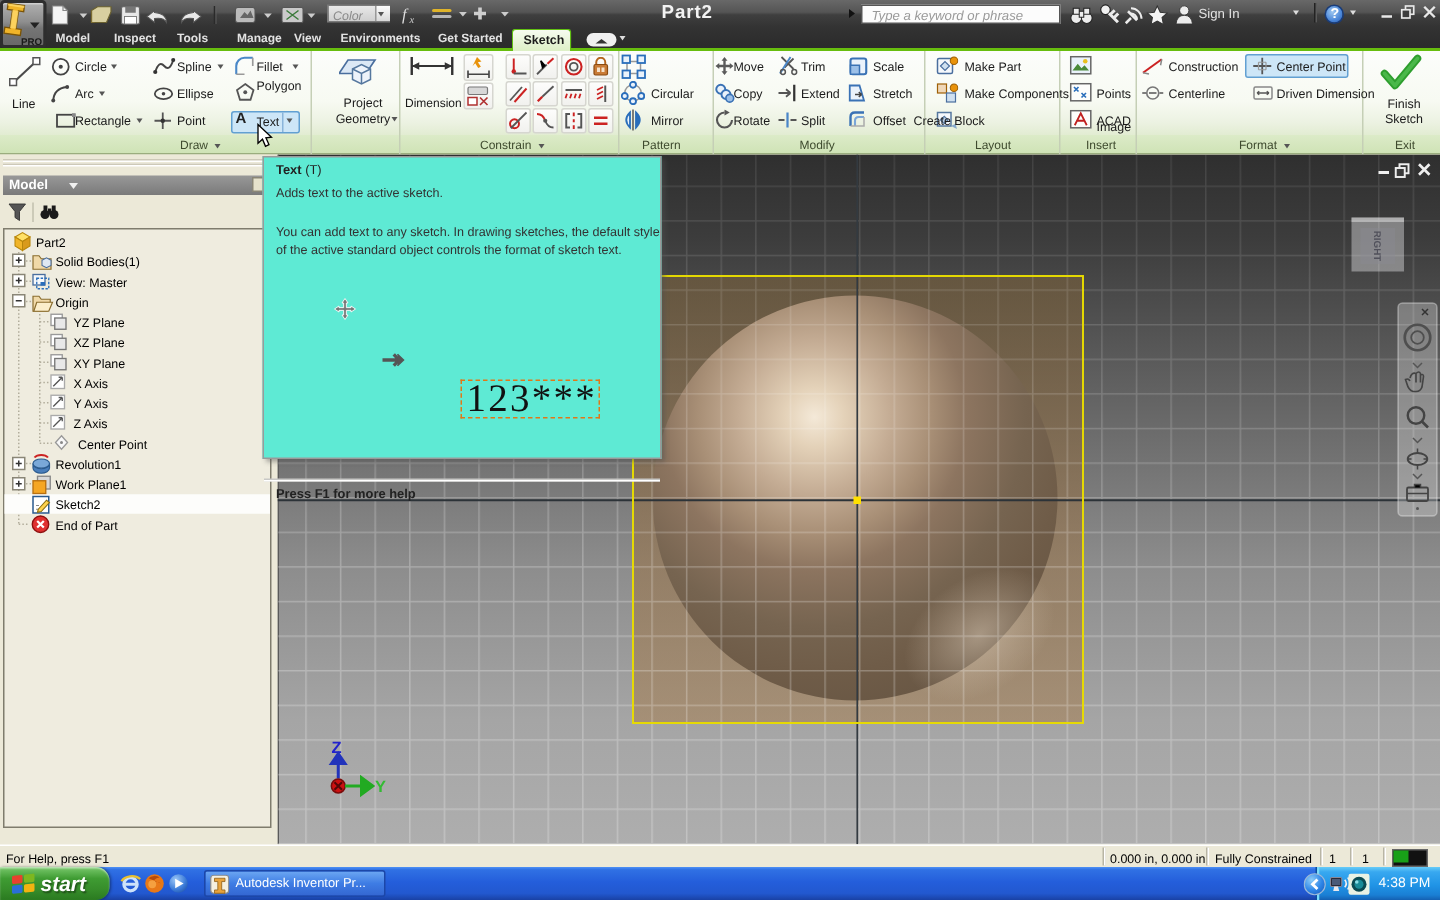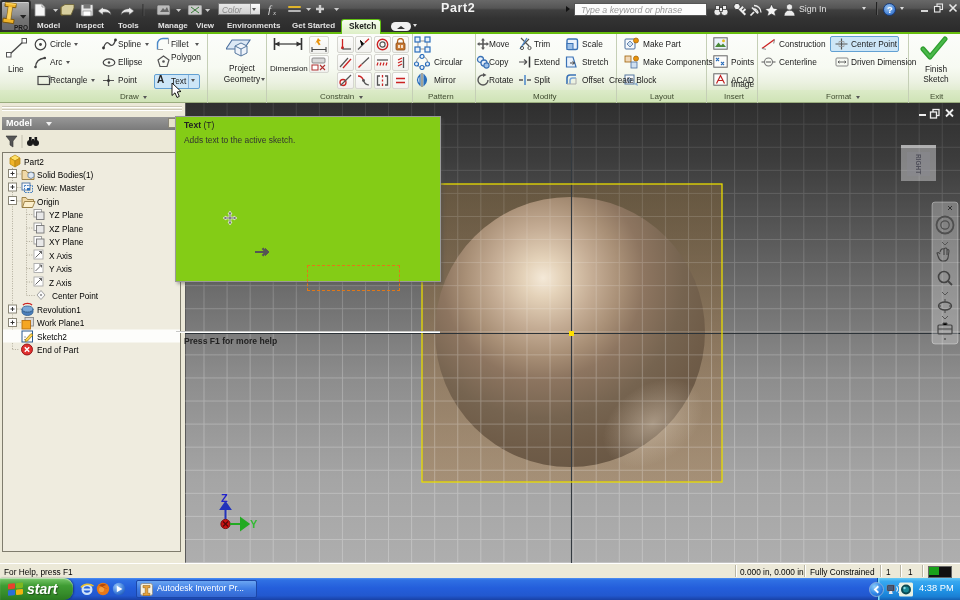--- a/index.html
+++ b/index.html
@@ -16,21 +16,21 @@
 
 #ribbon{left:0;top:34px;width:960px;height:56px;background:linear-gradient(180deg,#fcfdfb 0%,#f7faf2 60%,#ecf2e2 85%,#e2ecd2 100%);}
 #glabels{left:0;top:90px;width:960px;height:13px;background:linear-gradient(180deg,#dcebc8,#cfe3b6);border-bottom:1px solid #9aad7e;box-sizing:border-box;}
 .glabel{position:absolute;top:2px;font-size:8px;color:#3e4a2e;white-space:nowrap;}
 .gsep{position:absolute;top:0px;width:1px;height:69px;background:#c5cfb6;}
 
 #lpanel{left:0;top:103px;width:185px;height:460px;background:#ece9d8;}
 #mheader{left:2px;top:14px;width:181px;height:13px;background:linear-gradient(180deg,#989898,#7a7a7a);}
 #tree{left:2px;top:49px;width:179px;height:400px;background:#efecdf;border:1px solid #7f7c6d;box-sizing:border-box;}
 
-#tooltip{left:175px;top:116px;width:266px;height:166px;background:#84cc16;border:1px solid #9a9a9a;box-sizing:border-box;box-shadow:2px 2px 3px rgba(80,80,80,0.45);z-index:30;}
+#tooltip{left:175px;top:104px;width:266px;height:202px;background:#5eead4;border:1px solid #9a9a9a;box-sizing:border-box;box-shadow:2px 2px 3px rgba(80,80,80,0.45);z-index:30;}
 
 #statusbar{left:0;top:563px;width:960px;height:15px;background:#ece9d8;border-top:1px solid #fff;box-sizing:border-box;}
 .sbtext{position:absolute;font-size:8.3px;color:#000;white-space:nowrap;top:3px;}
 .ssep{position:absolute;top:1px;width:1px;height:12px;background:#b8b5a4;border-right:1px solid #fff;}
 
 #taskbar{left:0;top:578px;width:960px;height:22px;background:linear-gradient(180deg,#4e91f5 0%,#3071e4 8%,#245edb 45%,#2258cf 80%,#1941a5 100%);}
 #startbtn{left:0;top:578px;width:73px;height:22px;background:linear-gradient(180deg,#79c96c 0%,#3f9c33 35%,#368c2a 70%,#2a7a20 100%);border-radius:0 9px 9px 0;box-shadow:inset 0 1px 1px rgba(255,255,255,.5), 1px 0 2px rgba(0,0,0,.4);z-index:5;}
 #taskbtn{left:136px;top:580px;width:121px;height:18px;background:linear-gradient(180deg,#6ba6f2,#3e7ce4 50%,#3467d2);border:1px solid #1c47a8;border-radius:2px;box-sizing:border-box;z-index:5;}
 #tray{left:877px;top:578px;width:83px;height:22px;background:linear-gradient(180deg,#67ccf8 0%,#38a8f0 15%,#2094e6 55%,#1a7fd4 85%,#1460b2 100%);border-left:1px solid #0d4da0;box-shadow:inset 1.5px 0 0 #7adcf8;z-index:5;}
 </style></head>
@@ -677,28 +677,30 @@
 
     <path d="M734 12 h7" stroke="#eee" stroke-width="2"></path>
     <rect x="748" y="6.5" width="6" height="6" fill="none" stroke="#eee" stroke-width="1.3"></rect>
     <rect x="745.5" y="9" width="6" height="6" fill="#3a3a3a" stroke="#eee" stroke-width="1.3"></rect>
     <path d="M761 6.5 l7 7 m0 -7 l-7 7" stroke="#eee" stroke-width="1.8"></path>
   </svg>
   </div>
   <div id="tooltip" class="abs">
     <div class="abs" style="left:8px;top:3px;font-size:8.6px;color:#222;"><b>Text</b> (T)</div>
     <div class="abs" style="left:8px;top:18px;font-size:8.4px;color:#333;">Adds text to the active sketch.</div>
+    <div class="abs" style="left:8px;top:43px;font-size:8.4px;color:#333;line-height:12px;">You can add text to any sketch. In drawing sketches, the default style<br>of the active standard object controls the format of sketch text.</div>
     <svg class="abs" style="left:46px;top:93px;" width="16" height="16" viewBox="0 0 16 16">
       <path d="M8 1 L10 4 H8.9 V7.1 H12 V6 L15 8 L12 10 V8.9 H8.9 V12 H10 L8 15 L6 12 H7.1 V8.9 H4 V10 L1 8 L4 6 V7.1 H7.1 V4 H6 Z" fill="#777" stroke="#fff" stroke-width="0.6"></path>
     </svg>
     <svg class="abs" style="left:78px;top:130px;" width="20" height="10" viewBox="0 0 20 10">
       <path d="M1 5 H12 M12 5 L8.5 1.2 M12 5 L8.5 8.8" fill="none" stroke="#555" stroke-width="2.2"></path>
       <path d="M11 1.2 L15 5 L11 8.8" fill="#555" stroke="#555" stroke-width="1"></path>
     </svg>
     <div class="abs" style="left:131px;top:148px;width:93px;height:26px;border:1px dashed #e07818;box-sizing:border-box;"></div>
+    <div class="abs" style="left:135px;top:146px;font-size:26px;color:#111;font-family:'Liberation Serif',serif;letter-spacing:1.5px;">123***</div>
     <div class="abs" style="left:0px;top:214px;width:264px;height:1px;background:#c8c8c6;border-bottom:1px solid #fff;"></div>
     <div class="abs" style="left:8px;top:219px;font-size:8.6px;font-weight:bold;color:#222;">Press F1 for more help</div>
   </div>
   <div id="statusbar" class="abs">
     <div class="sbtext" style="left:4px;">For Help, press F1</div>
     <div class="sbtext" style="left:740px;">0.000 in, 0.000 in</div>
     <div class="sbtext" style="left:810px;text-align:center;">Fully Constrained</div>
     <div class="sbtext" style="left:886px;">1</div>
     <div class="sbtext" style="left:908px;">1</div>
     <div class="ssep" style="left:735px;"></div>

